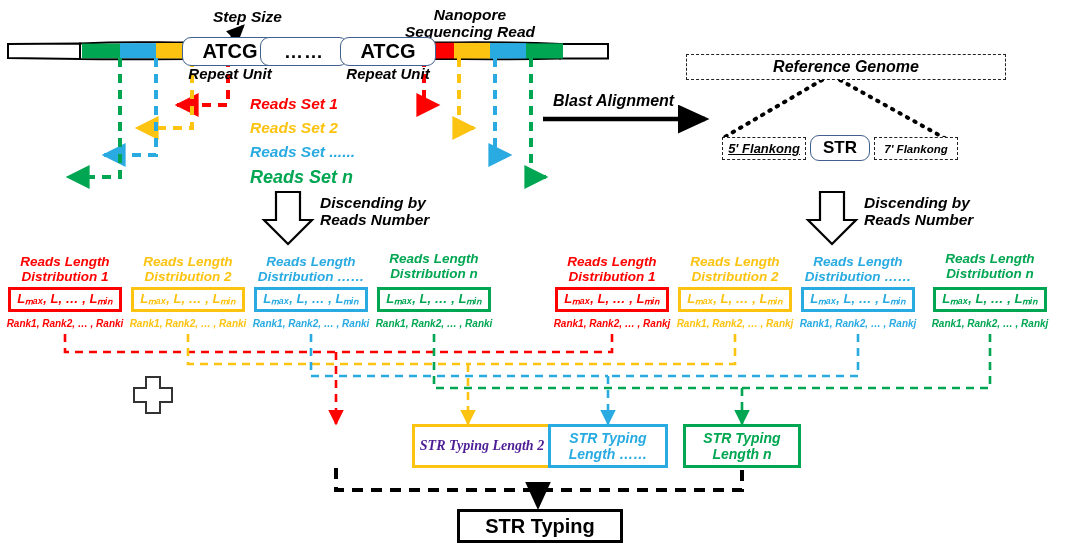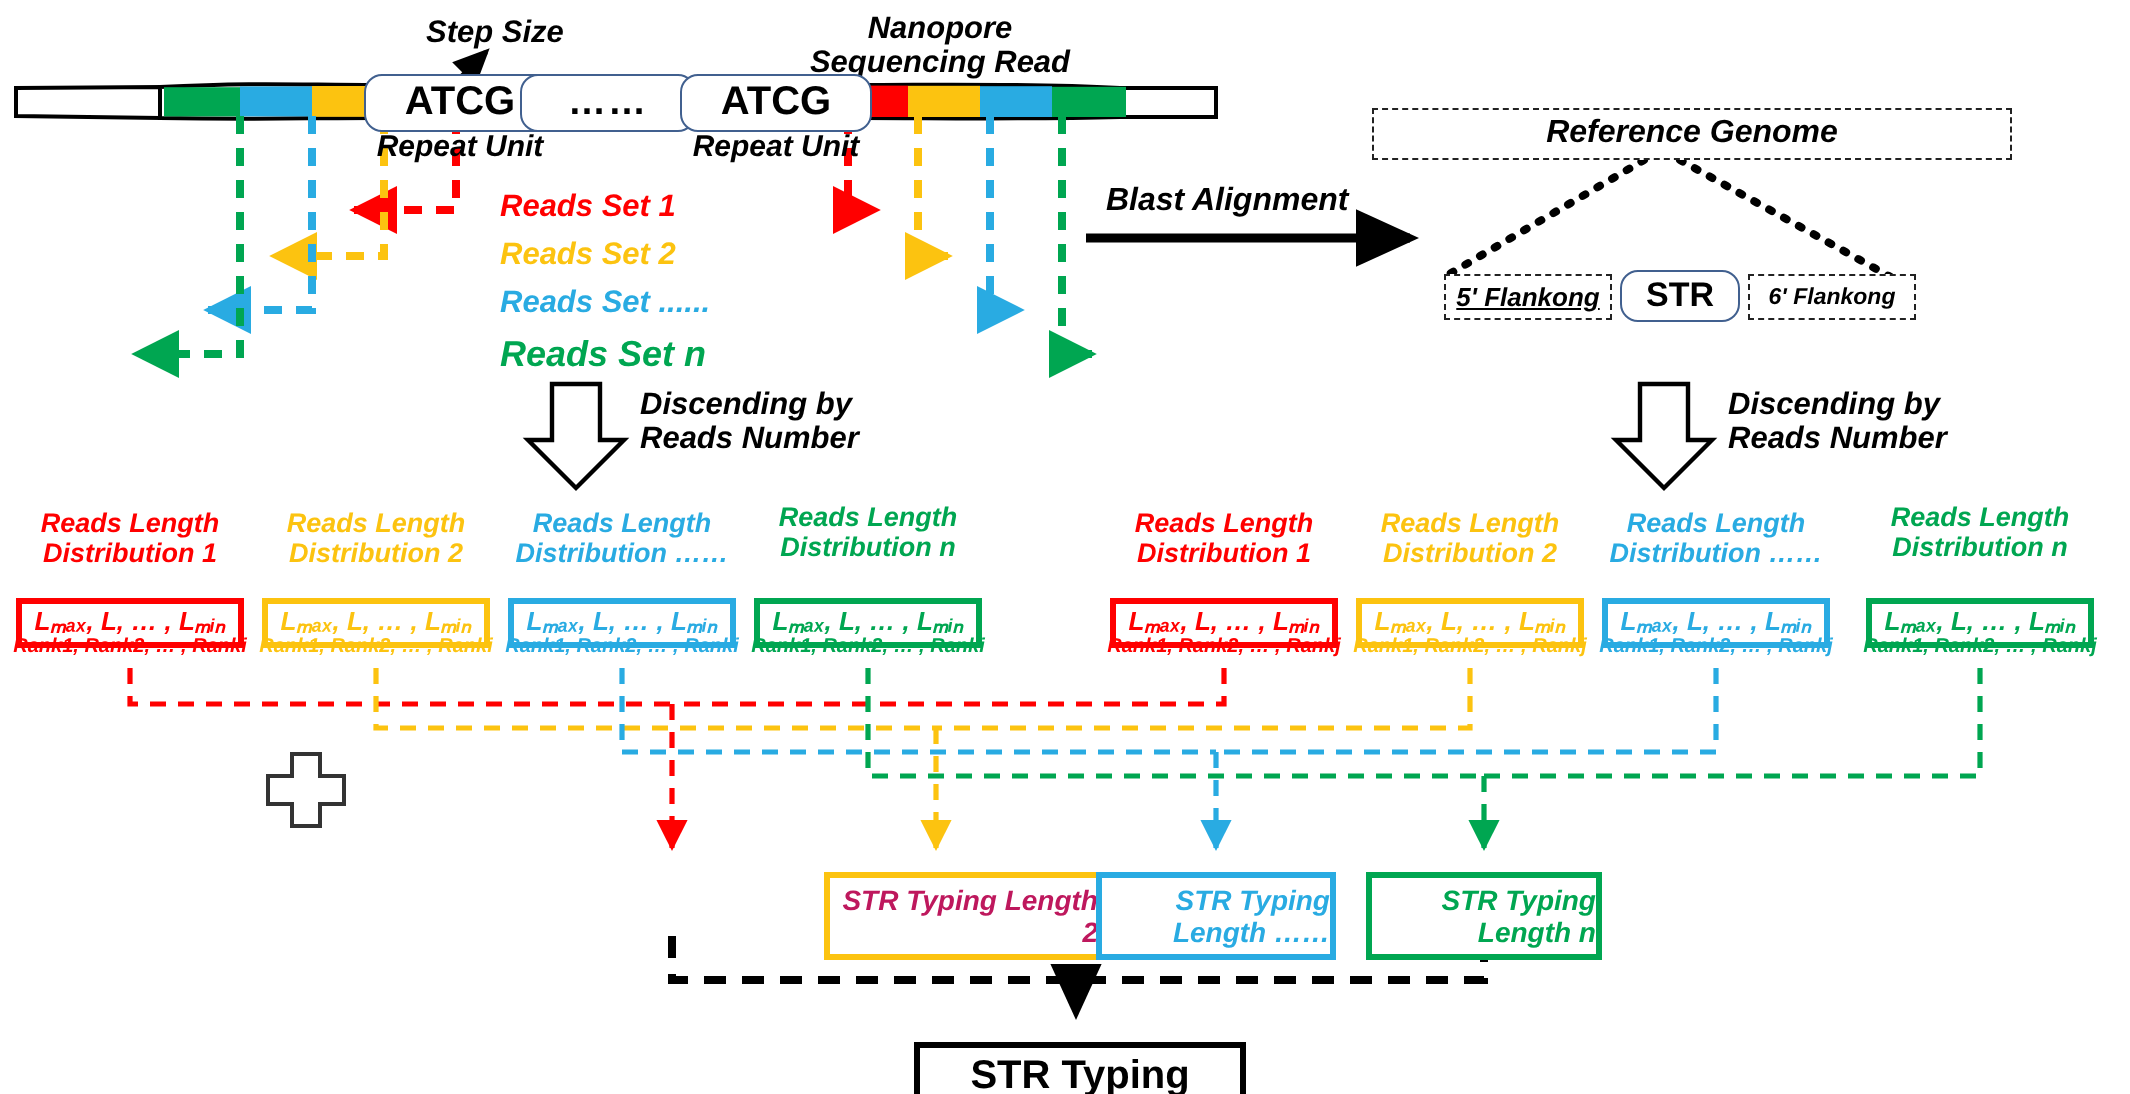--- a/index.html
+++ b/index.html
@@ -35,23 +35,22 @@
   
   .cbox {
     position: absolute;
     box-sizing: border-box;
     background: #ffffff;
     display: flex;
     align-items: center;
     justify-content: center;
     font-weight: bold;
     font-style: italic;
-    text-align: right;
+    text-align: center;
     line-height: 1.15;
-    margin-top: 12px;
   }
   .atcg {
     position: absolute;
     box-sizing: border-box;
     border: 1.6px solid #41608f;
     border-radius: 9px;
     background: #ffffff;
     display: flex;
     align-items: center;
     justify-content: center;
@@ -201,21 +200,21 @@
   <div class="lbl" style="left:250px; top:119px; font-size:15.5px; color:#fcc310;">Reads Set 2</div>
   <div class="lbl" style="left:250px; top:143px; font-size:15.5px; color:#29abe2;">Reads Set ......</div>
   <div class="lbl" style="left:250px; top:167px; font-size:18px; color:#00a651;">Reads Set n</div>
 
   <div class="lbl blk" style="left:553px; top:92px; font-size:16px;">Blast Alignment</div>
 
   <div class="dashbox" style="left:686px; top:54px; width:320px; height:26px; font-size:16px;">Reference Genome</div>
 
   <div class="dashbox" style="left:722px; top:137px; width:84px; height:23px; font-size:13px;text-decoration:underline;">5' Flankong</div>
   <div class="atcg" style="left:810px; top:135px; width:60px; height:26px; font-size:17px;">STR</div>
-  <div class="dashbox" style="left:874px; top:137px; width:84px; height:23px; font-size:11.5px;">6' Flankong</div>
+  <div class="dashbox" style="left:874px; top:137px; width:84px; height:23px; font-size:11.5px;">7' Flankong</div>
 
   <div class="lbl blk" style="left:320px; top:194px; font-size:15.5px;">Discending by
 Reads Number</div>
   <div class="lbl blk" style="left:864px; top:194px; font-size:15.5px;">Discending by
 Reads Number</div>
 
   <div class="lbl t-center" style="left:8px; top:254px; width:114px; font-size:13.5px; color:#ff0000;">Reads Length
 Distribution 1</div>
   <div class="cbox" style="left:8px; top:287px; width:114px; height:25px; border:3.4px solid #ff0000; color:#ff0000; font-size:13px;">Lₘₐₓ, L, … , Lₘᵢₙ</div>
   <div class="lbl t-center" style="left:2px; top:318px; width:126px; font-size:10px; color:#ff0000;">Rank1, Rank2, … , Ranki</div>
@@ -249,21 +248,21 @@
 Distribution ……</div>
   <div class="cbox" style="left:801px; top:287px; width:114px; height:25px; border:3.4px solid #29abe2; color:#29abe2; font-size:13px;">Lₘₐₓ, L, … , Lₘᵢₙ</div>
   <div class="lbl t-center" style="left:795px; top:318px; width:126px; font-size:10px; color:#29abe2;">Rank1, Rank2, … , Rankj</div>
 
   <div class="lbl t-center" style="left:933px; top:251px; width:114px; font-size:13.5px; color:#00a651;">Reads Length
 Distribution n</div>
   <div class="cbox" style="left:933px; top:287px; width:114px; height:25px; border:3.4px solid #00a651; color:#00a651; font-size:13px;">Lₘₐₓ, L, … , Lₘᵢₙ</div>
   <div class="lbl t-center" style="left:927px; top:318px; width:126px; font-size:10px; color:#00a651;">Rank1, Rank2, … , Rankj</div>
 
 
-  <div class="cbox" style="left:412px; top:424px; width:140px; height:44px; border:3.4px solid #fcc310; color:#be185d; font-size:14px;">STR Typing
+  <div class="cbox" style="left:412px; top:424px; width:140px; height:44px; border:3.4px solid #fcc310; color:#4c1d95; font-size:14px;font-family:Liberation Serif, serif;">STR Typing
 Length 2</div>
   <div class="cbox" style="left:548px; top:424px; width:120px; height:44px; border:3.4px solid #29abe2; color:#29abe2; font-size:14px;">STR Typing
 Length ……</div>
   <div class="cbox" style="left:683px; top:424px; width:118px; height:44px; border:3.4px solid #00a651; color:#00a651; font-size:14px;">STR Typing
 Length n</div>
 
   <div class="cbox" style="left:457px; top:509px; width:166px; height:34px; border:3.4px solid #000; color:#000; font-size:20px; font-style:normal;">STR Typing</div>
 
 </div>
 

